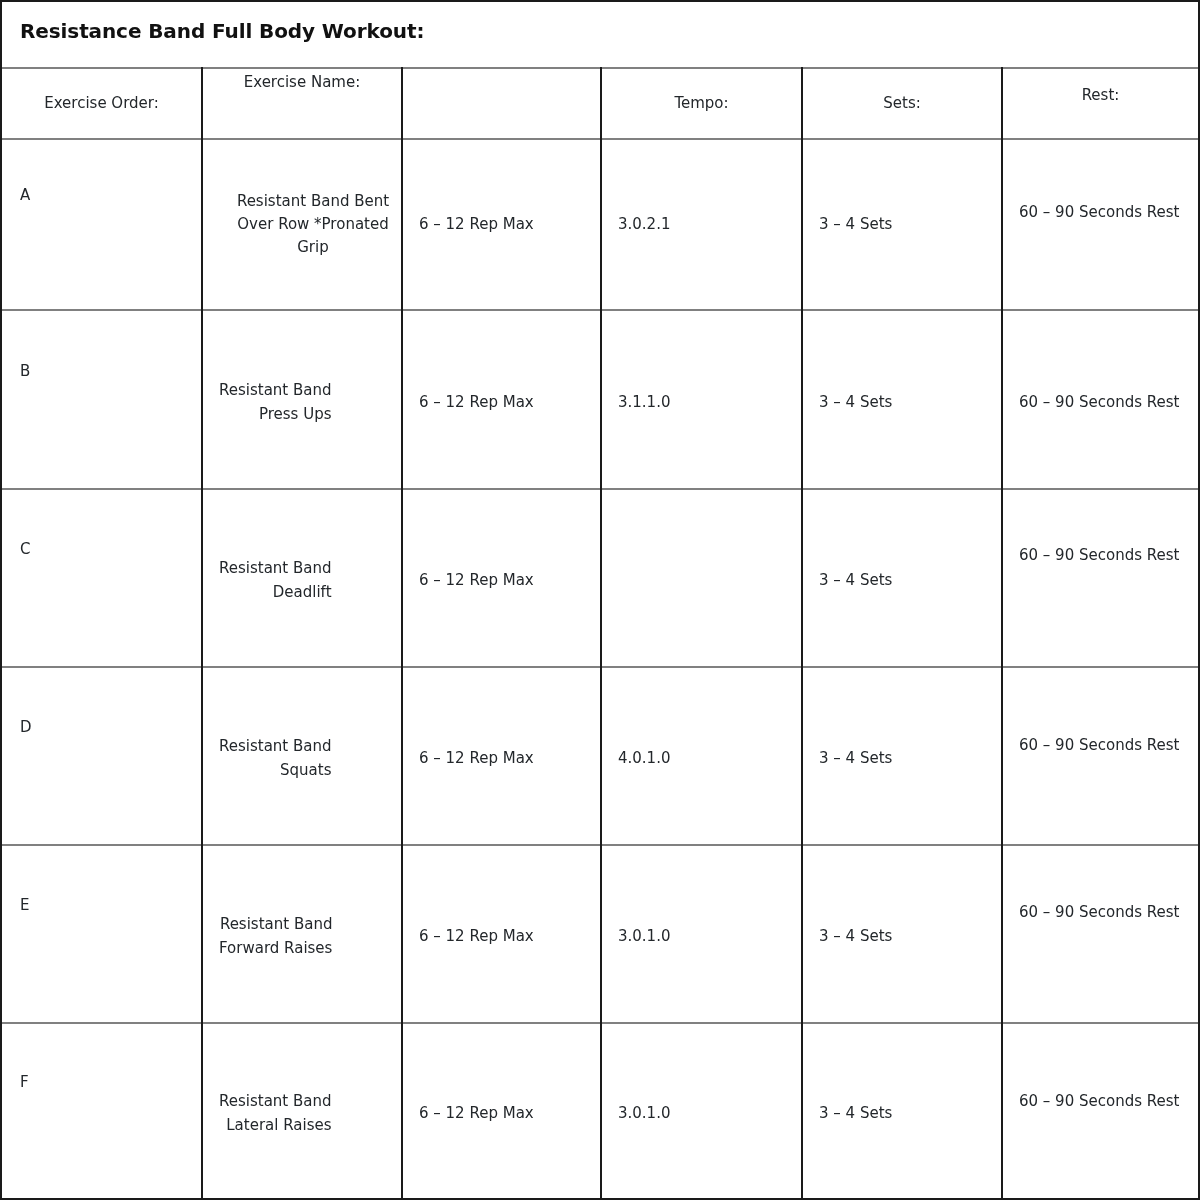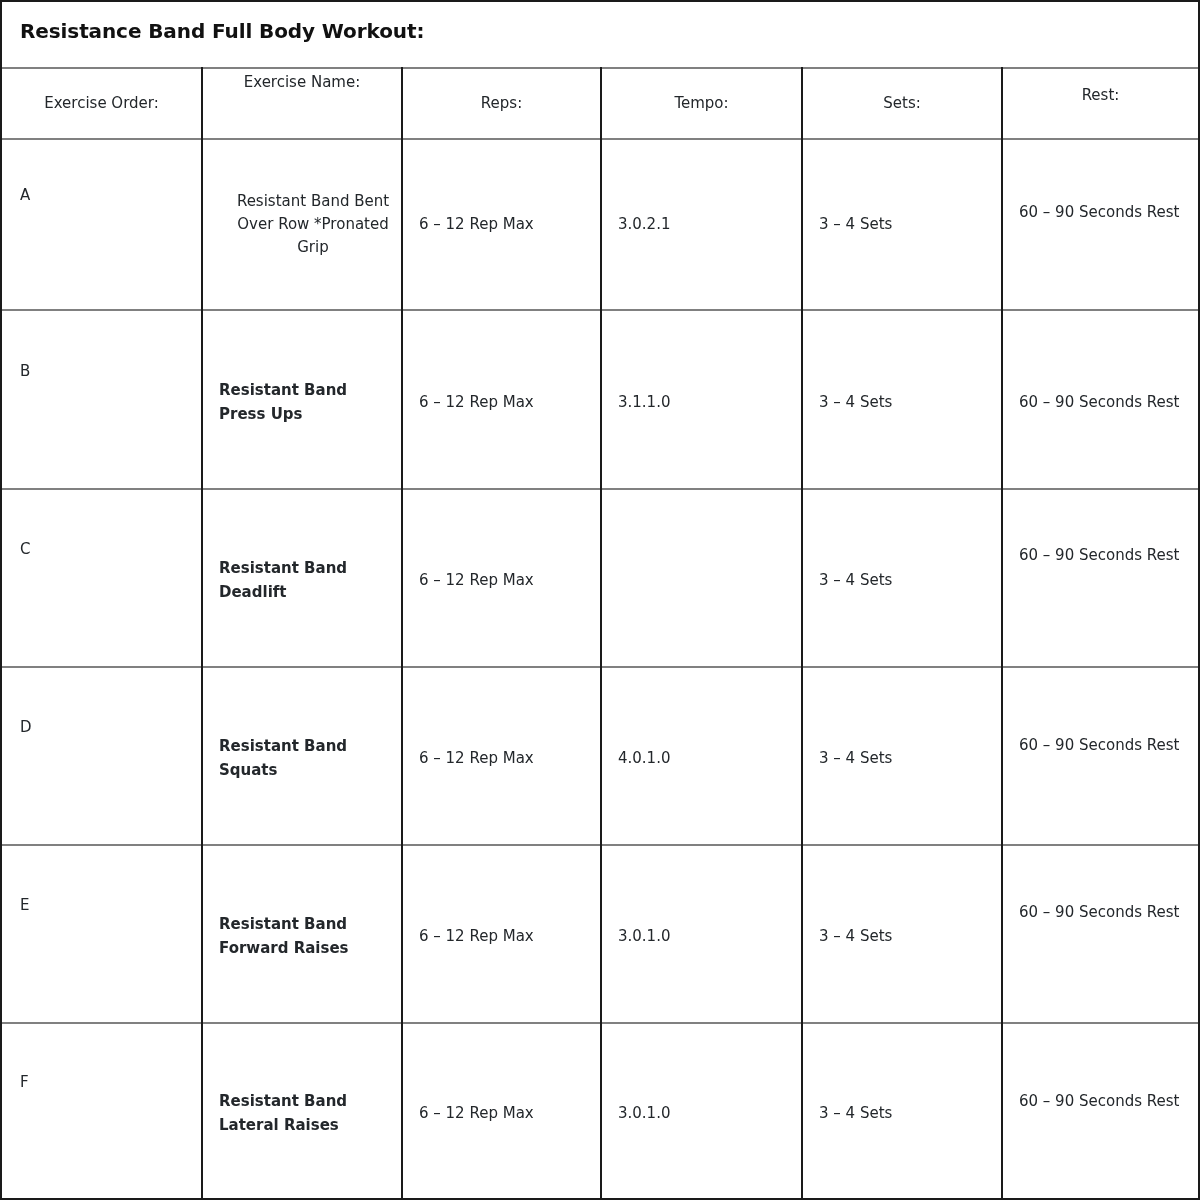--- a/index.html
+++ b/index.html
@@ -86,21 +86,21 @@
   }
   .c-order .cell-inner { padding-top: 0; }
 
   .c-name {
     padding-left: 16px;
     padding-right: 10px;
     display: flex;
     align-items: center;
   }
   .c-name.center { justify-content: center; text-align: center; margin-left: 8px; }
-  .c-name.left   { justify-content: flex-start; text-align: left; font-weight: bold; }
+  .c-name.left   { justify-content: flex-start; text-align: right; }
 
   .c-text {
     padding-left: 16px;
     padding-right: 10px;
     display: flex;
     align-items: center;
     justify-content: flex-start;
   }
 </style>
 </head>
@@ -125,23 +125,20 @@
   <div class="vline" style="left:598px; top:65px;  height:1131px"></div>
   <div class="vline" style="left:799px; top:65px;  height:1131px"></div>
   <div class="vline" style="left:999px; top:65px;  height:1131px"></div>
 
   <div class="cell hdr" style="left:0px;   top:67px; width:199px; height:69px">
     <span class="cell-inner">Exercise Order:</span>
   </div>
   <div class="cell hdr" style="left:201px; top:49px; width:198px; height:63px">
     <span class="cell-inner">Exercise Name:</span>
   </div>
-  <div class="cell hdr" style="left:401px; top:67px; width:197px; height:69px">
-    <span class="cell-inner">Reps:</span>
-  </div>
   <div class="cell hdr" style="left:600px; top:67px; width:199px; height:69px">
     <span class="cell-inner">Tempo:</span>
   </div>
   <div class="cell hdr" style="left:801px; top:67px; width:198px; height:69px">
     <span class="cell-inner">Sets:</span>
   </div>
   <div class="cell hdr" style="left:1001px; top:67px; width:195px; height:53px">
     <span class="cell-inner">Rest:</span>
   </div>
 

